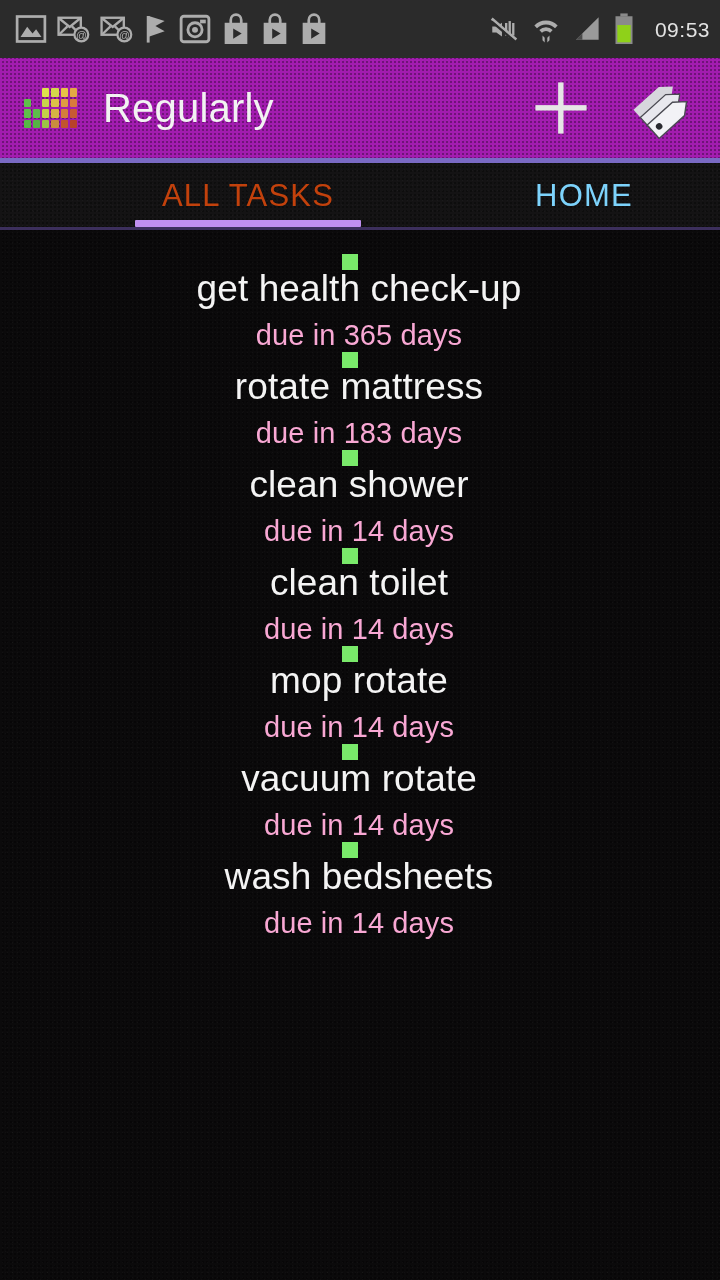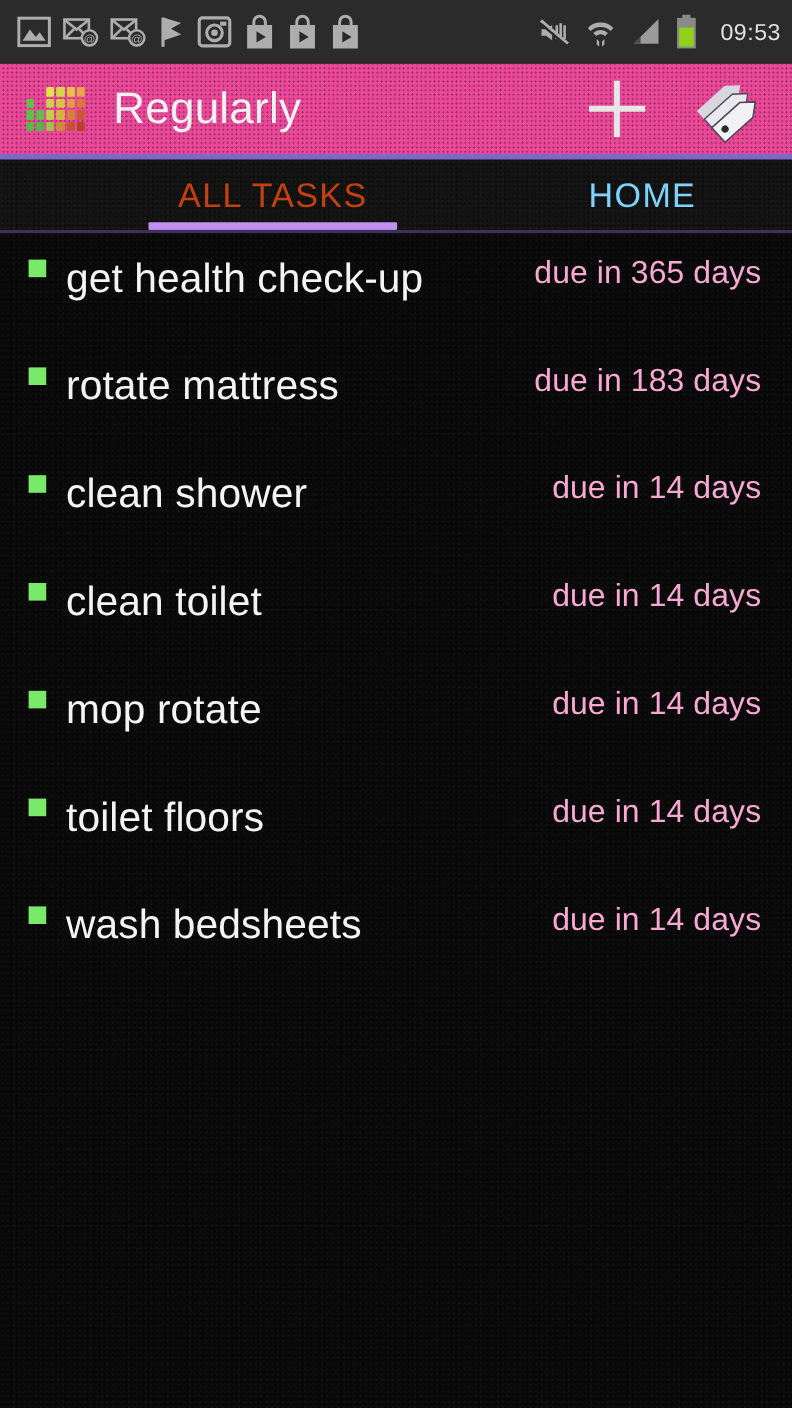--- a/index.html
+++ b/index.html
@@ -40,22 +40,22 @@
   .sicon{ display:block; flex:none; }
   #clock{
     color:#e2e2e2; font-size:21px; letter-spacing:.5px;
     margin-left:10px; font-weight:400; line-height:1;
     font-family:"Liberation Sans", sans-serif;
   }
 
   
   #actionbar{
     position:relative;
-    height:82px; width:100%;
-    background:#ec4899;
+    height:100px; width:100%;
+    background:#a21caf;
     display:flex; align-items:center;
     overflow:hidden;
     justify-content:flex-end;
   }
   #app-logo{
     margin-left:24px;
     width:62px; height:40px;
     display:grid;
     grid-template-columns:repeat(7,1fr);
     grid-template-rows:repeat(4,1fr);
@@ -111,22 +111,23 @@
   #task-list{
     position:relative;
     width:100%; height:1068px;
     background:#0b0a0b;
     padding-top:22px;
     overflow:hidden;
   }
   .task-row{
     position:relative; z-index:2;
     height:98px;
-    display:flex; align-items:flex-start;
+    display:flex; align-items:center;
     padding:0 28px 0 26px;
+    flex-direction:column;
   }
   .task-bullet{
     width:16px; height:16px;
     background:#79e96a;
     flex:none;
     margin-right:18px;
     margin-top:2px;
   }
   .task-title{
     color:#f4f4f4; font-size:37px; font-weight:400;
@@ -325,21 +326,21 @@
         <span class="task-due">due in 14 days</span>
       </div>
       <div class="task-row">
         <span class="task-bullet"></span>
         <span class="task-title">mop rotate</span>
         <span class="task-spacer"></span>
         <span class="task-due">due in 14 days</span>
       </div>
       <div class="task-row">
         <span class="task-bullet"></span>
-        <span class="task-title">toilet floors</span>
+        <span class="task-title">vacuum rotate</span>
         <span class="task-spacer"></span>
         <span class="task-due">due in 14 days</span>
       </div>
       <div class="task-row">
         <span class="task-bullet"></span>
         <span class="task-title">wash bedsheets</span>
         <span class="task-spacer"></span>
         <span class="task-due">due in 14 days</span>
       </div>
     </div>

